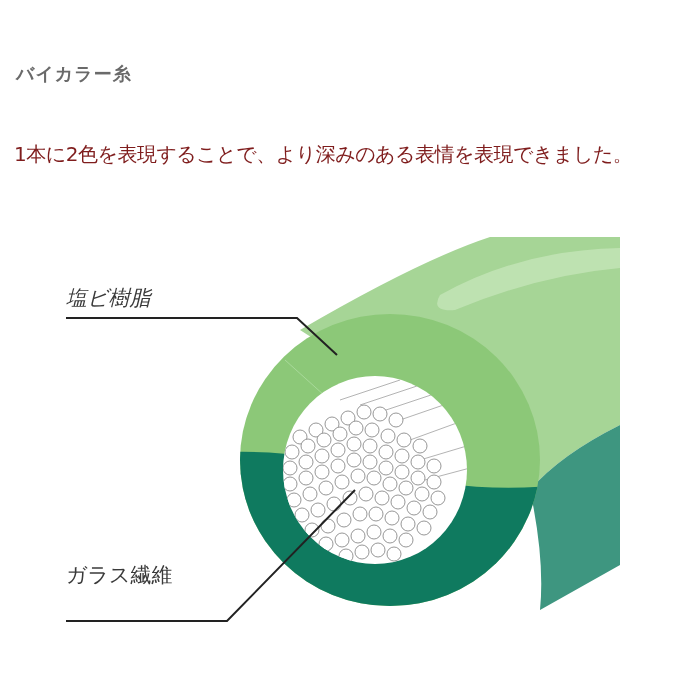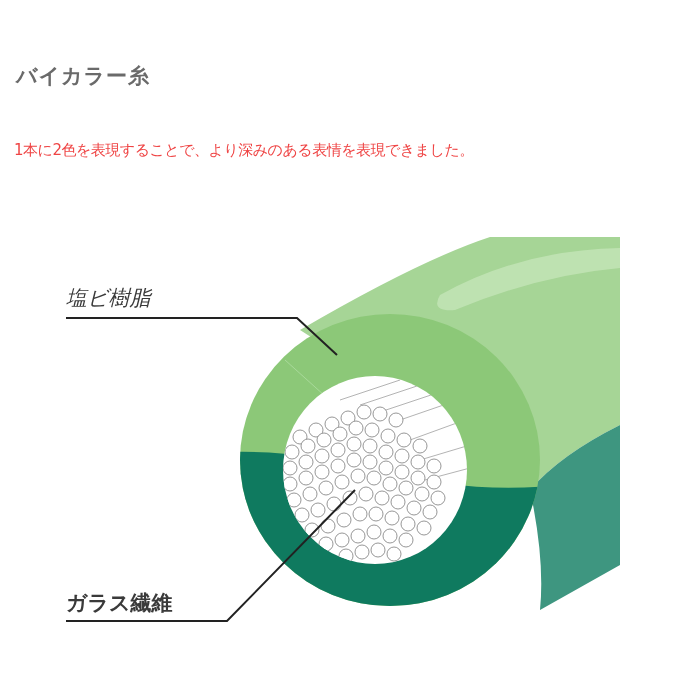--- a/index.html
+++ b/index.html
@@ -1,24 +1,24 @@
 <!DOCTYPE html>
 <html><head>
 <meta charset="utf-8">
 <style>
   html, body { margin: 0; padding: 0; background: #ffffff; }
   body { width: 700px; height: 700px; position: relative; overflow: hidden;
          font-family: "DejaVu Sans", "Liberation Sans", sans-serif; }
-  .title { position: absolute; left: 16px; top: 62px; font-size: 21px;
+  .title { position: absolute; left: 16px; top: 62px; font-size: 18px;
            color: #6a6a6a; letter-spacing: 1px; font-weight: bold; }
-  .desc { position: absolute; left: 14px; top: 141px; font-size: 15px;
-          color: #ef4444; letter-spacing: -0.5px; white-space: nowrap; }
+  .desc { position: absolute; left: 14px; top: 141px; font-size: 20px;
+          color: #7f1d1d; letter-spacing: -0.5px; white-space: nowrap; }
   .label { position: absolute; font-size: 21px; color: #3a3a3a; }
   .label-pvc { left: 66px; top: 284px; font-style: italic; }
-  .label-glass { left: 66px; top: 589px; font-weight: bold; }
+  .label-glass { left: 66px; top: 561px; }
   svg.illus { position: absolute; left: 0; top: 0; }
 </style>
 </head>
 <body>
 
 <div class="title">バイカラー糸</div>
 <div class="desc">1本に2色を表現することで、より深みのある表情を表現できました。</div>
 
 <svg class="illus" width="700" height="700" viewBox="0 0 700 700">
   <defs>

